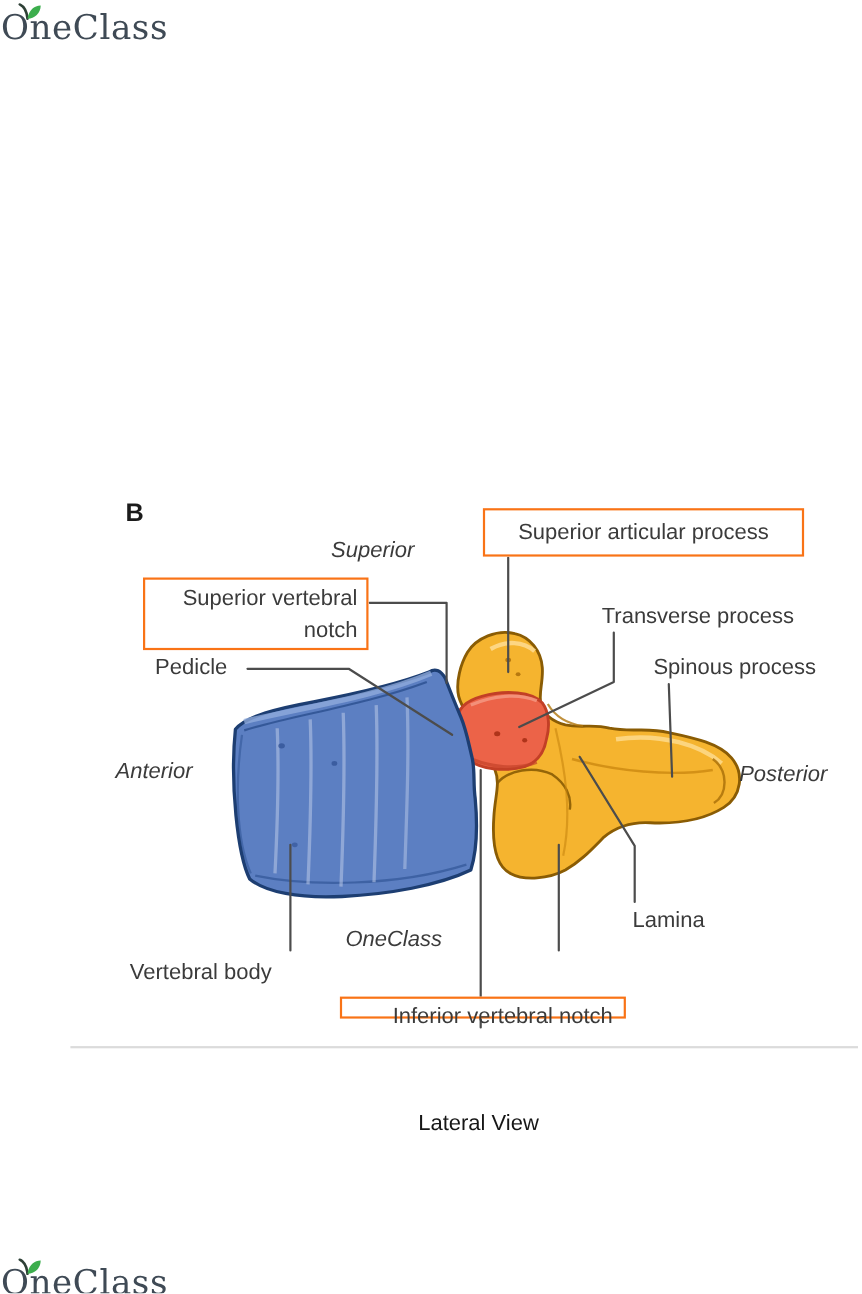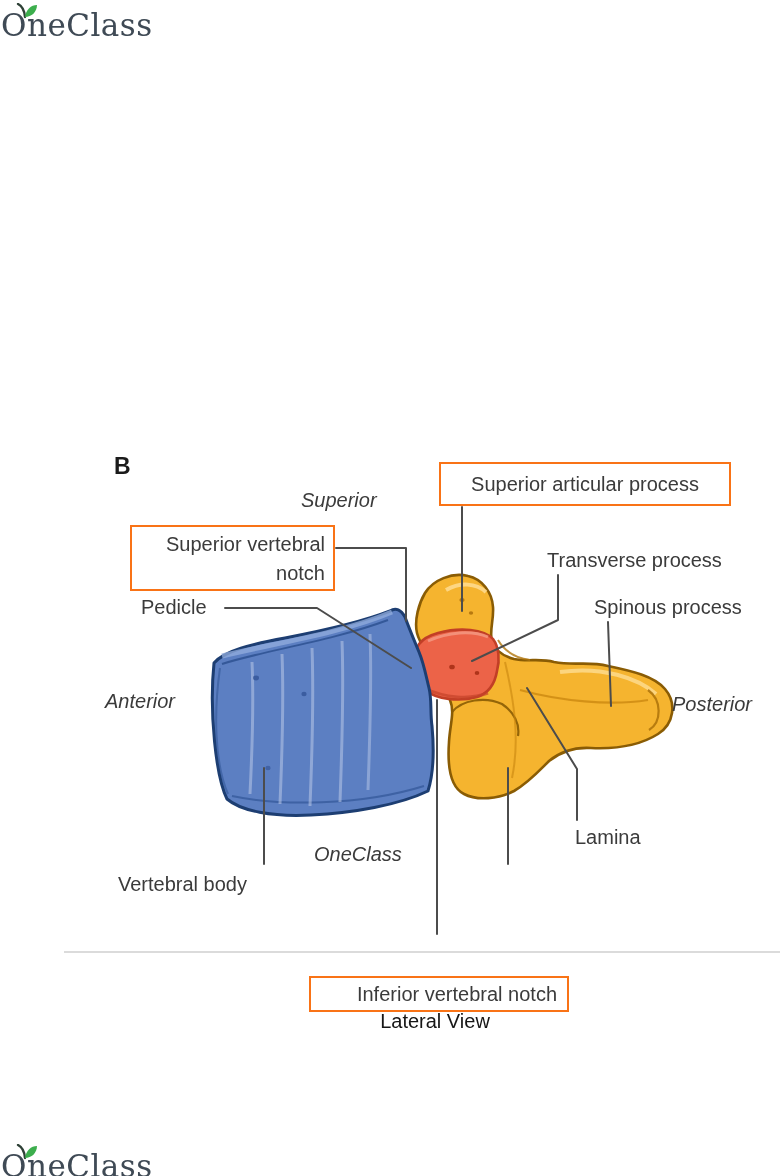--- a/index.html
+++ b/index.html
@@ -151,21 +151,21 @@
   <div class="lbl" style="left:575px;top:826px;">Lamina</div>
 
   <div class="rbox center" style="left:439px;top:462px;width:292px;height:44px;line-height:40px;">Superior articular process</div>
 
   <div class="rbox right" style="left:130px;top:525px;width:205px;height:66px;padding:3px 8px 0 0;">
     <span class="ln">Superior vertebral</span>
     <span class="ln">notch</span>
   </div>
 
 
-  <div class="rbox center" style="left:309px;top:976px;width:260px;height:36px;line-height:32px;padding-left:36px;">Inferior vertebral notch</div>
+  <div class="rbox center" style="left:309px;top:906px;width:260px;height:20px;line-height:32px;padding-left:36px;">Inferior vertebral notch</div>
 
   <div class="lbl caption" style="left:330px;top:978px;width:210px;">Lateral View</div>
 
   <div class="logo logo-bottom">
     <svg class="leaf" width="26" height="16" viewBox="0 0 26 16">
       <path d="M11,14 C 10.5,8 8,3 4,1" stroke="#2e4036" stroke-width="2.4" fill="none" stroke-linecap="round"></path>
       <path d="M11,14 C 12,6.5 17,2 23,2 C 23,9 17.5,14 11,14 Z" fill="#3cae4d"></path>
     </svg>
     <span class="logo-text">OneClass</span>
   </div>

